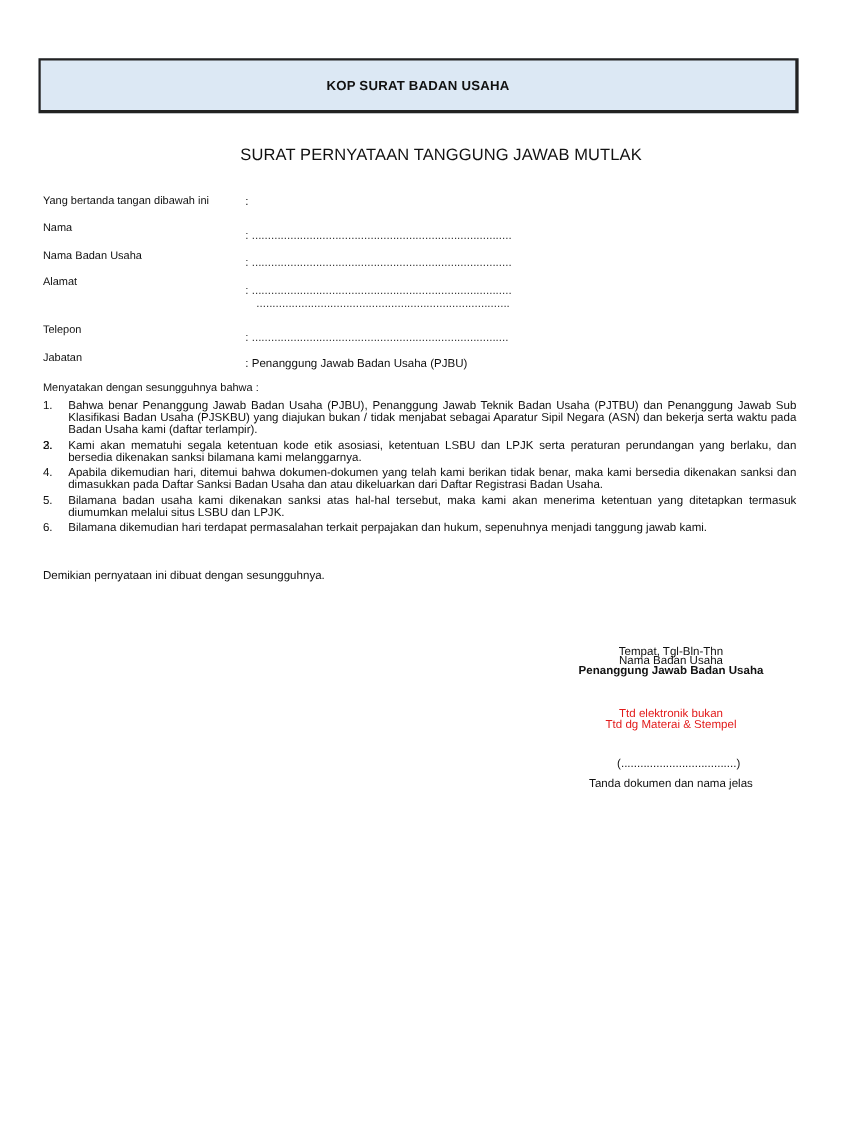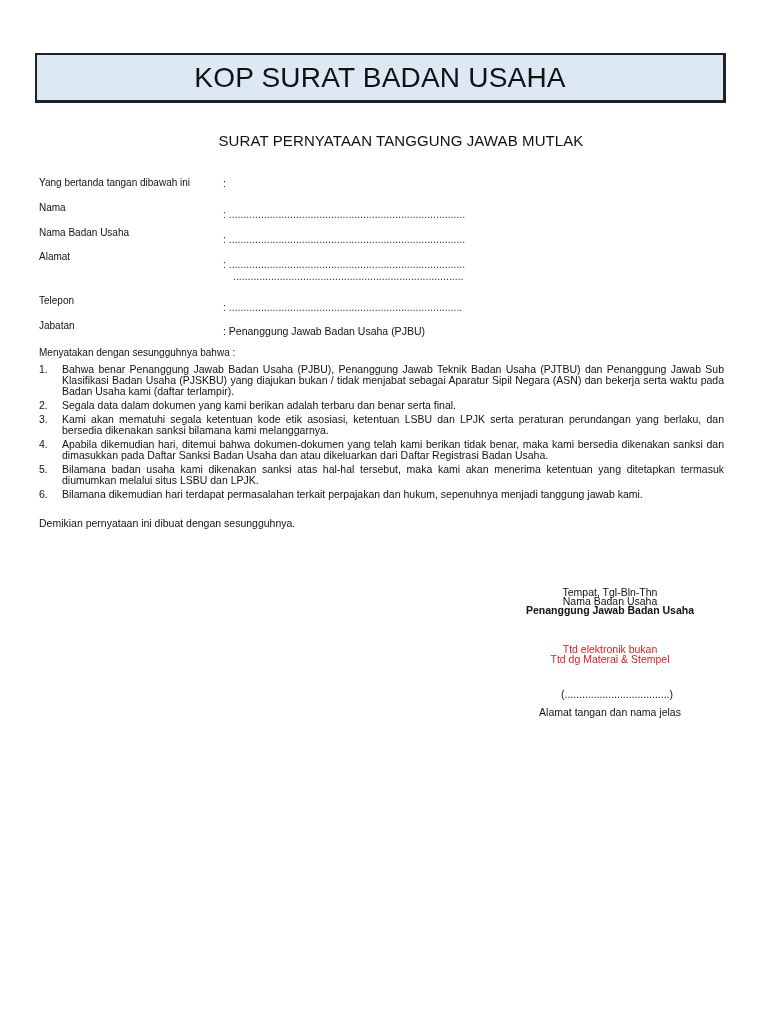--- a/index.html
+++ b/index.html
@@ -1,21 +1,21 @@
 <!DOCTYPE html>
 <html><head>
 <meta charset="utf-8">
 <style>
   html, body { margin: 0; padding: 0; background: #ffffff; }
   body { width: 768px; height: 1024px; position: relative; overflow: hidden;
          font-family: "Liberation Sans", sans-serif; color: #111; }
   .kop { position: absolute; left: 35px; top: 53px; width: 686px; height: 45px;
          background: #dce8f4; border: 2px solid #222; border-right-width: 3px; border-bottom-width: 3px;
          display: flex; align-items: center; justify-content: center; }
-  .kop span { font-size: 28px; font-weight: normal; letter-spacing: 0.2px; }
+  .kop span { font-size: 12px; font-weight: bold; letter-spacing: 0.2px; }
   .title { position: absolute; left: 17px; width: 768px; top: 132px; text-align: center;
            font-size: 15px; letter-spacing: 0.1px; }
   .lbl { position: absolute; left: 39px; font-size: 10px; }
   .val { position: absolute; left: 223px; font-size: 10.5px; white-space: nowrap; }
   .dots { letter-spacing: 0; color: #333; }
   .stmt { position: absolute; left: 39px; top: 347px; font-size: 10px; }
   ol.items { position: absolute; left: 39px; top: 364px; width: 685px; margin: 0; padding: 0; list-style: none;
              font-size: 10.5px; line-height: 11px; }
   ol.items li { position: relative; padding-left: 23px; text-align: justify; margin-bottom: 3px; }
   ol.items li .num { position: absolute; left: 0; top: 0; }
@@ -49,28 +49,28 @@
 <div class="lbl" style="top:295px">Telepon</div>
 <div class="val dots" style="top:301px">: ................................................................................</div>
 
 <div class="lbl" style="top:320px">Jabatan</div>
 <div class="val" style="top:325px">: Penanggung Jawab Badan Usaha (PJBU)</div>
 
 <div class="stmt">Menyatakan dengan sesungguhnya bahwa :</div>
 
 <ol class="items">
   <li><span class="num">1.</span><span>Bahwa benar Penanggung Jawab Badan Usaha (PJBU), Penanggung Jawab Teknik Badan Usaha (PJTBU) dan Penanggung Jawab Sub Klasifikasi Badan Usaha (PJSKBU) yang diajukan bukan / tidak menjabat sebagai  Aparatur Sipil  Negara (ASN) dan bekerja serta waktu pada Badan Usaha kami (daftar terlampir).</span></li>
-  <li><span class="num">2.</span><span>Segala data dalam dokumen yang kami berikan adalah terbaru dan benar serta final.</span></li>
+  <li><span class="num">2.</span></li>
   <li><span class="num">3.</span><span>Kami akan mematuhi segala ketentuan kode etik asosiasi, ketentuan LSBU dan LPJK serta peraturan perundangan yang berlaku, dan bersedia dikenakan sanksi bilamana kami melanggarnya.</span></li>
   <li><span class="num">4.</span><span>Apabila dikemudian hari, ditemui bahwa dokumen-dokumen yang telah kami berikan tidak benar,  maka kami  bersedia dikenakan sanksi dan dimasukkan pada Daftar Sanksi Badan Usaha dan atau dikeluarkan dari Daftar Registrasi Badan Usaha.</span></li>
   <li><span class="num">5.</span><span>Bilamana badan usaha kami dikenakan sanksi atas hal-hal tersebut, maka kami akan menerima ketentuan yang ditetapkan termasuk diumumkan melalui situs LSBU dan LPJK.</span></li>
   <li><span class="num">6.</span><span>Bilamana dikemudian hari terdapat permasalahan terkait perpajakan dan hukum, sepenuhnya menjadi tanggung jawab kami.</span></li>
 </ol>
 
 <div class="closing">Demikian pernyataan ini dibuat dengan sesungguhnya.</div>
 
 <div class="sign" style="top:587px">Tempat, Tgl-Bln-Thn</div>
 <div class="sign" style="top:596px">Nama Badan Usaha</div>
 <div class="sign bold" style="top:605px">Penanggung Jawab Badan Usaha</div>
 <div class="sign red" style="top:644px">Ttd elektronik bukan</div>
 <div class="sign red" style="top:654px">Ttd dg Materai &amp; Stempel</div>
 <div class="sign" style="top:689px; left:507px">(....................................)</div>
-<div class="sign" style="top:707px">Alamat tangan dan nama jelas</div>
+<div class="sign" style="top:707px">Tanda dokumen dan nama jelas</div>
 
 </body></html>

